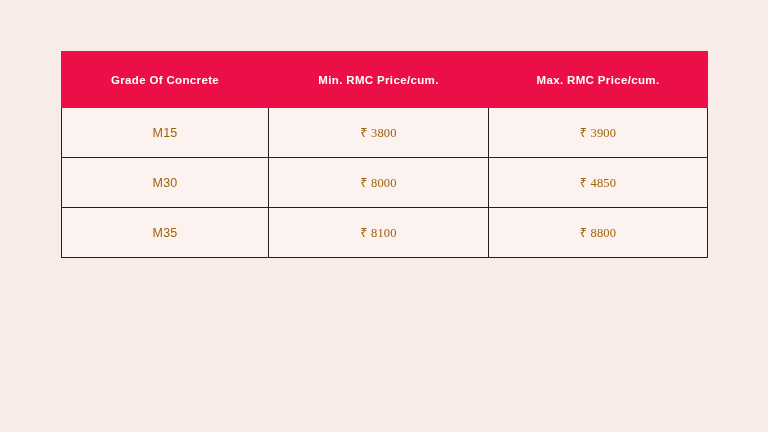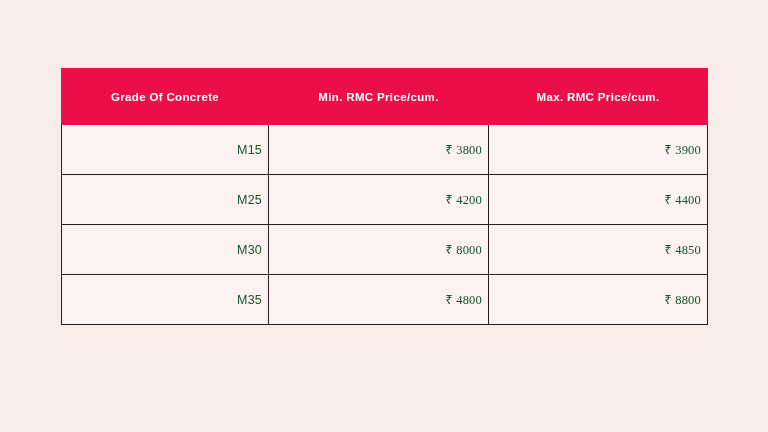--- a/index.html
+++ b/index.html
@@ -15,21 +15,21 @@
   }
   .page {
     position: relative;
     width: 768px;
     height: 432px;
     box-sizing: border-box;
   }
   .table-wrap {
     position: absolute;
     left: 61px;
-    top: 68px;
+    top: 51px;
     width: 646px;
   }
   table.price-table {
     width: 646px;
     border-collapse: collapse;
     table-layout: fixed;
   }
   table.price-table col.c0 { width: 207px; }
   table.price-table col.c1 { width: 220px; }
   table.price-table col.c2 { width: 219px; }
@@ -41,25 +41,25 @@
     font-weight: bold;
     letter-spacing: 0.35px;
     height: 55px;
     border: 1px solid #ec0f47;
     text-align: center;
     vertical-align: middle;
     padding: 0 6px;
   }
   table.price-table tbody td {
     background: #fcf3f0;
-    color: #14532d;
+    color: #a16207;
     font-size: 12.5px;
     height: 49px;
     border: 1px solid #231f20;
-    text-align: right;
+    text-align: center;
     vertical-align: middle;
     padding: 0 6px;
     letter-spacing: 0.2px;
   }
   table.price-table tbody td.grade {
     font-size: 12.5px;
   }
   .rupee {
     font-family: Liberation Serif, serif;
   }
@@ -82,30 +82,25 @@
           <th>Max. RMC Price/cum.</th>
         </tr>
       </thead>
       <tbody>
         <tr>
           <td class="grade">M15</td>
           <td class="rupee">₹ 3800</td>
           <td class="rupee">₹ 3900</td>
         </tr>
         <tr>
-          <td class="grade">M25</td>
-          <td class="rupee">₹ 4200</td>
-          <td class="rupee">₹ 4400</td>
-        </tr>
-        <tr>
           <td class="grade">M30</td>
           <td class="rupee">₹ 8000</td>
           <td class="rupee">₹ 4850</td>
         </tr>
         <tr>
           <td class="grade">M35</td>
-          <td class="rupee">₹ 4800</td>
+          <td class="rupee">₹ 8100</td>
           <td class="rupee">₹ 8800</td>
         </tr>
       </tbody>
     </table>
   </div>
 </div>
 
 </body></html>

